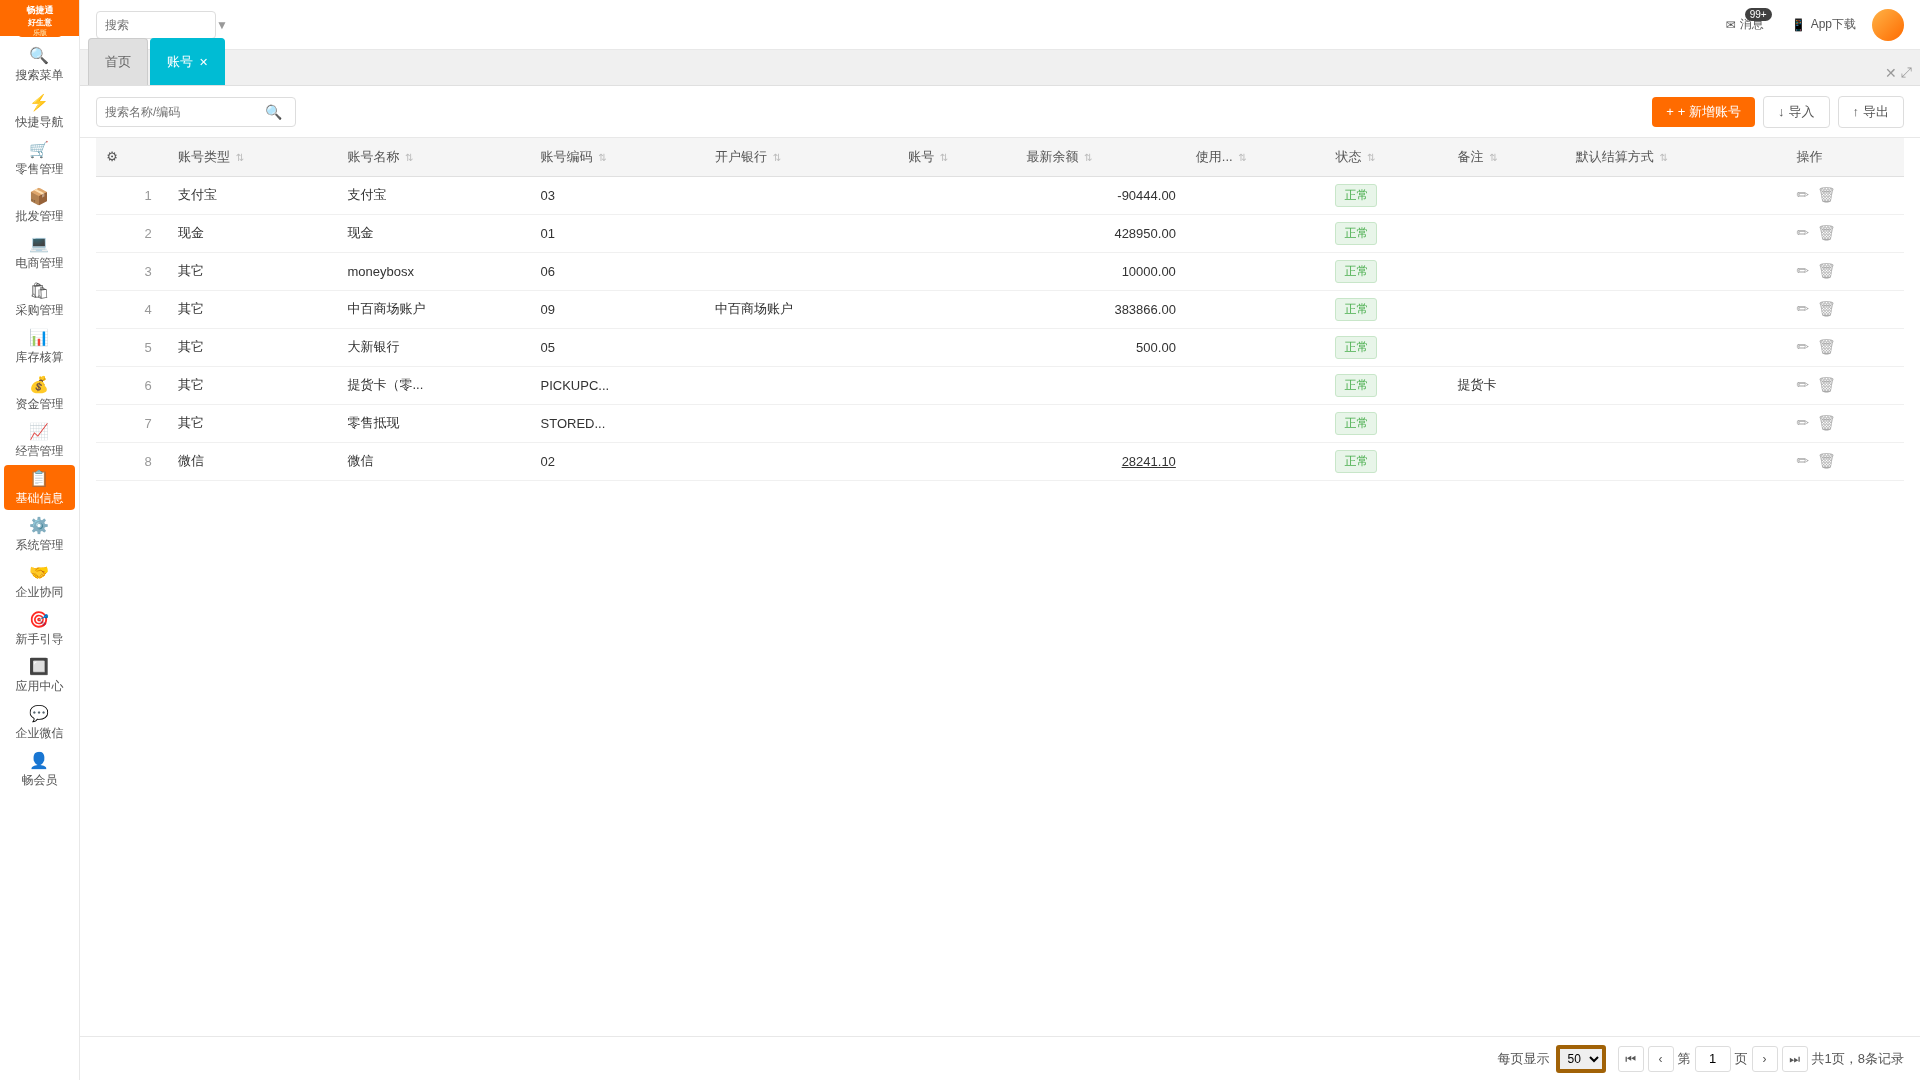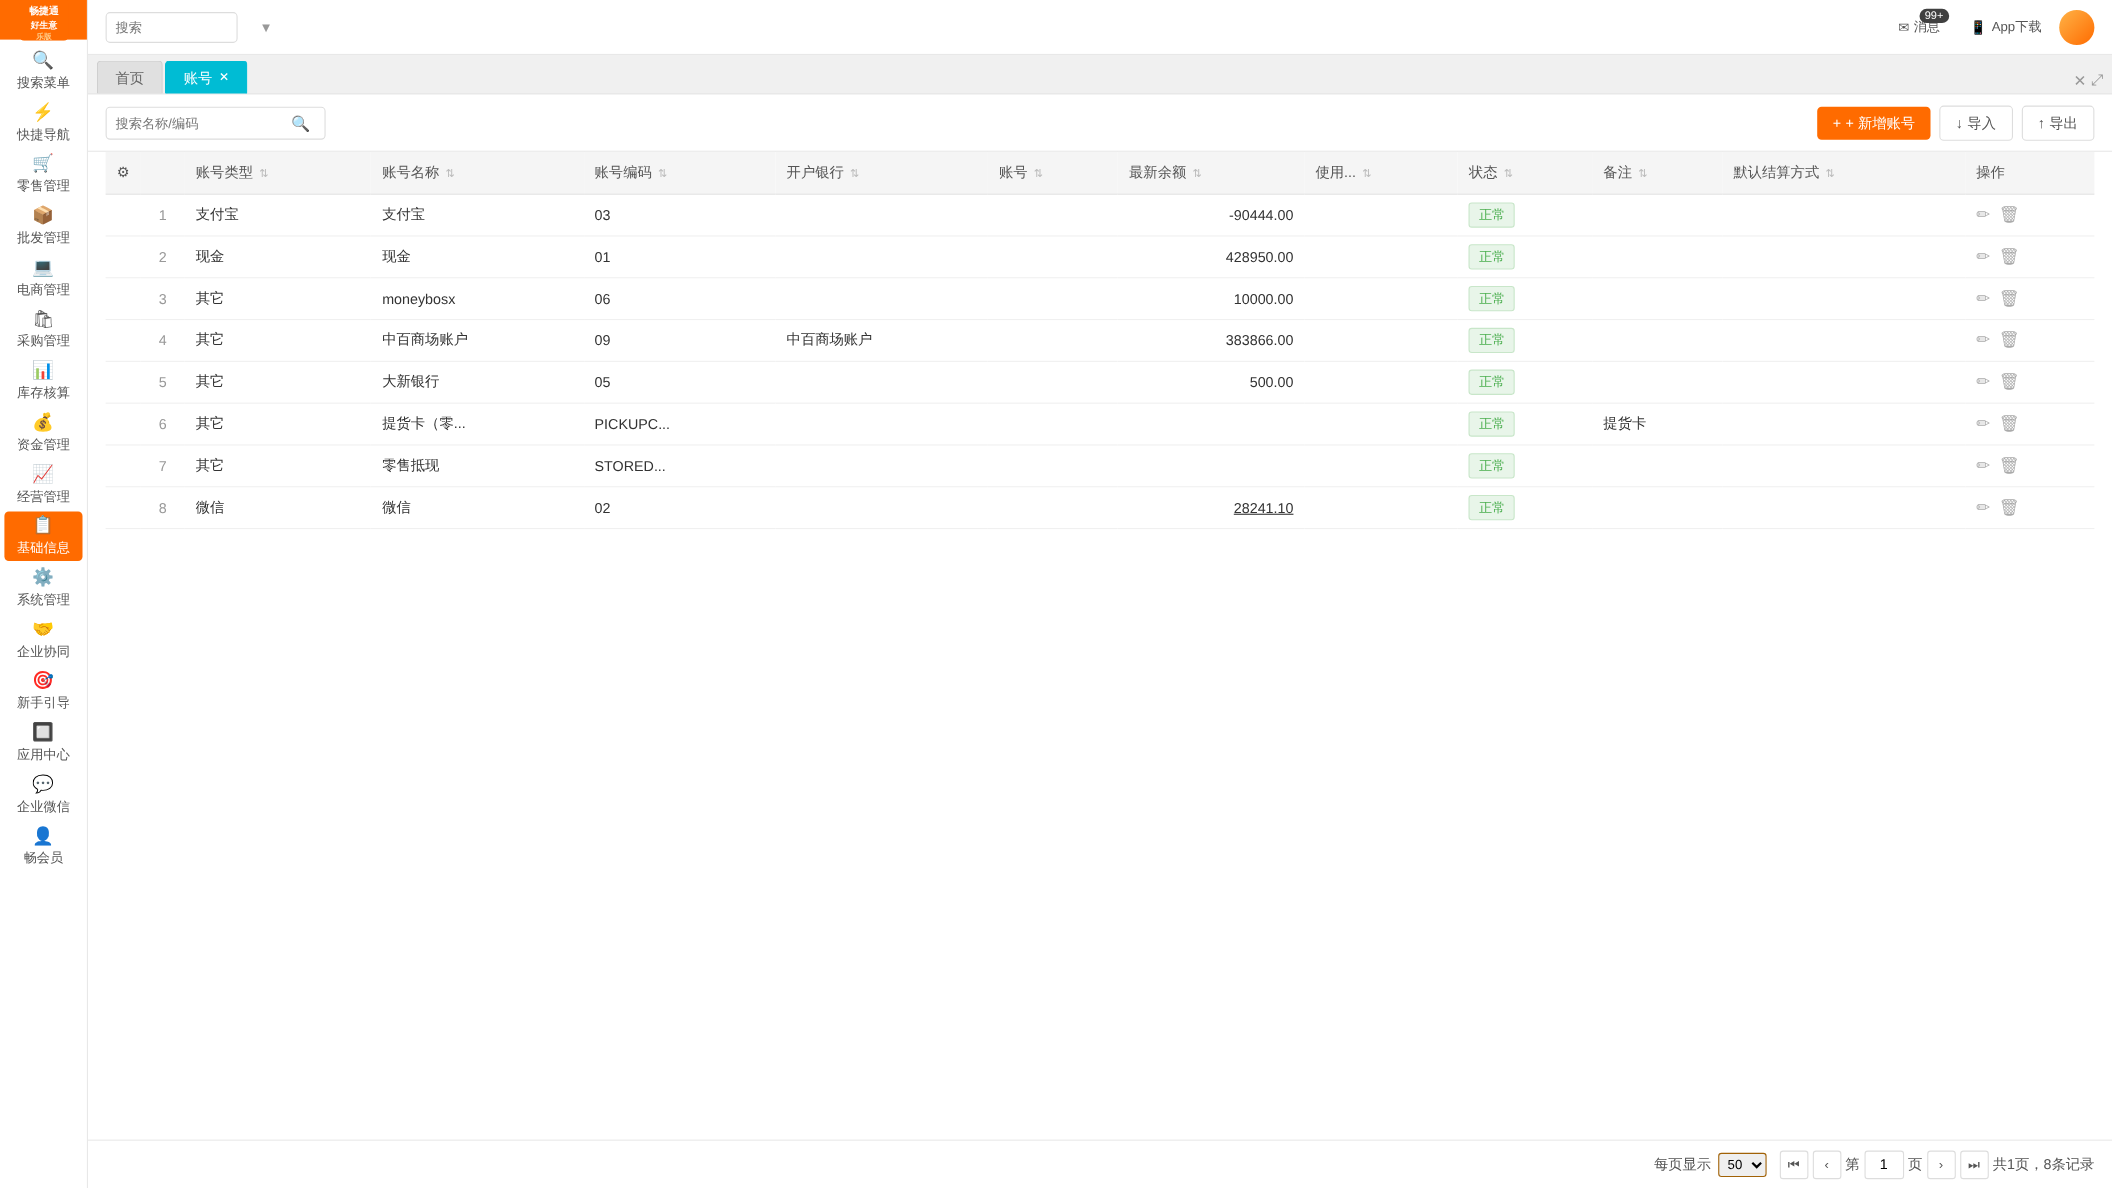--- a/index.html
+++ b/index.html
@@ -67,21 +67,21 @@
     .top-header {
       height: 50px;
       background: #fff;
       display: flex;
       align-items: center;
       justify-content: space-between;
       padding: 0 16px;
       border-bottom: 1px solid #e8e8e8;
       flex-shrink: 0;
     }
-    .top-header-left { display: flex; align-items: center; gap: 20px; }
+    .top-header-left { display: flex; align-items: center; gap: 0; }
     .search-box-top {
       width: 120px;
       height: 28px;
       border: 1px solid #ddd;
       border-radius: 4px;
       padding: 0 8px;
       font-size: 12px;
     }
     .dropdown-arrow { color: #999; cursor: pointer; font-size: 12px; }
     .top-header-right { display: flex; align-items: center; gap: 16px; }
@@ -125,21 +125,21 @@
     .tab-bar {
       height: 36px;
       background: #f0f0f0;
       display: flex;
       align-items: flex-end;
       padding-left: 8px;
       border-bottom: 1px solid #e0e0e0;
       flex-shrink: 0;
     }
     .tab-item {
-      height: 30px;
+      height: 47px;
       padding: 0 16px;
       display: flex;
       align-items: center;
       gap: 6px;
       cursor: pointer;
       font-size: 13px;
       border-radius: 4px 4px 0 0;
       background: #e0e0e0;
       color: #666;
       border: 1px solid #ccc;
@@ -283,21 +283,21 @@
       padding: 0 16px;
       border-top: 1px solid #e8e8e8;
       background: #fff;
       flex-shrink: 0;
       gap: 12px;
       font-size: 13px;
       color: #555;
     }
     .page-size-wrap { display: flex; align-items: center; gap: 6px; }
     .page-size-select {
-      border: 1px solid #a16207;
+      border: 4px solid #a16207;
       border-radius: 3px;
       padding: 2px 4px;
       font-size: 12px;
     }
     .pagination { display: flex; align-items: center; gap: 4px; }
     .page-btn {
       width: 26px;
       height: 26px;
       border: 1px solid #ddd;
       border-radius: 3px;

